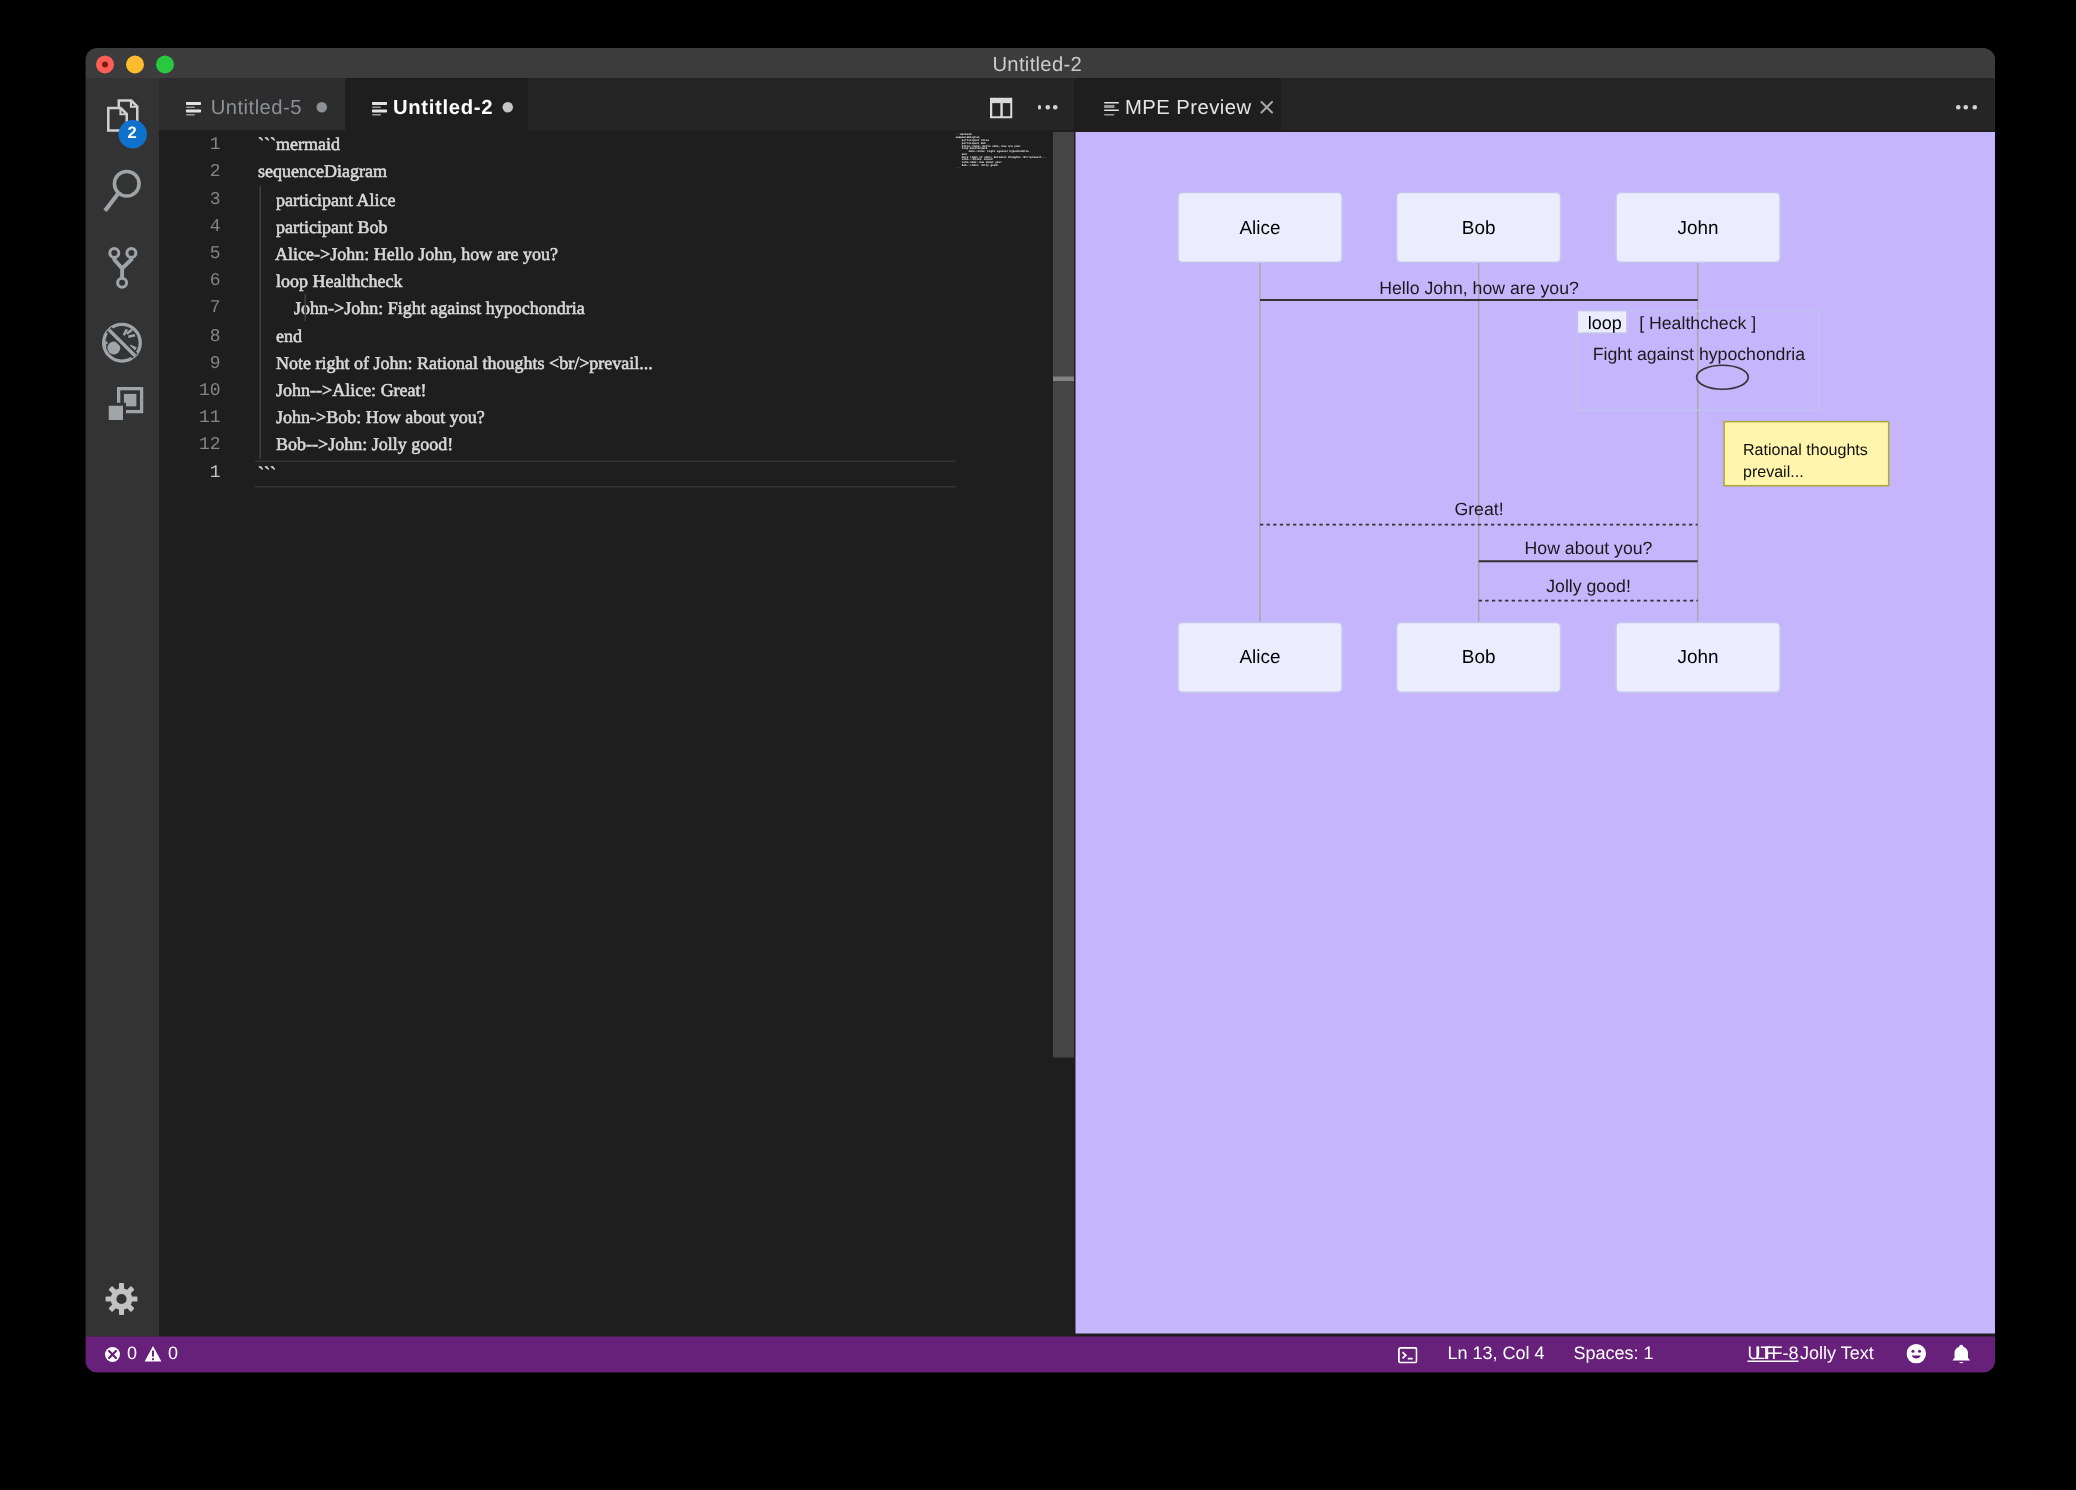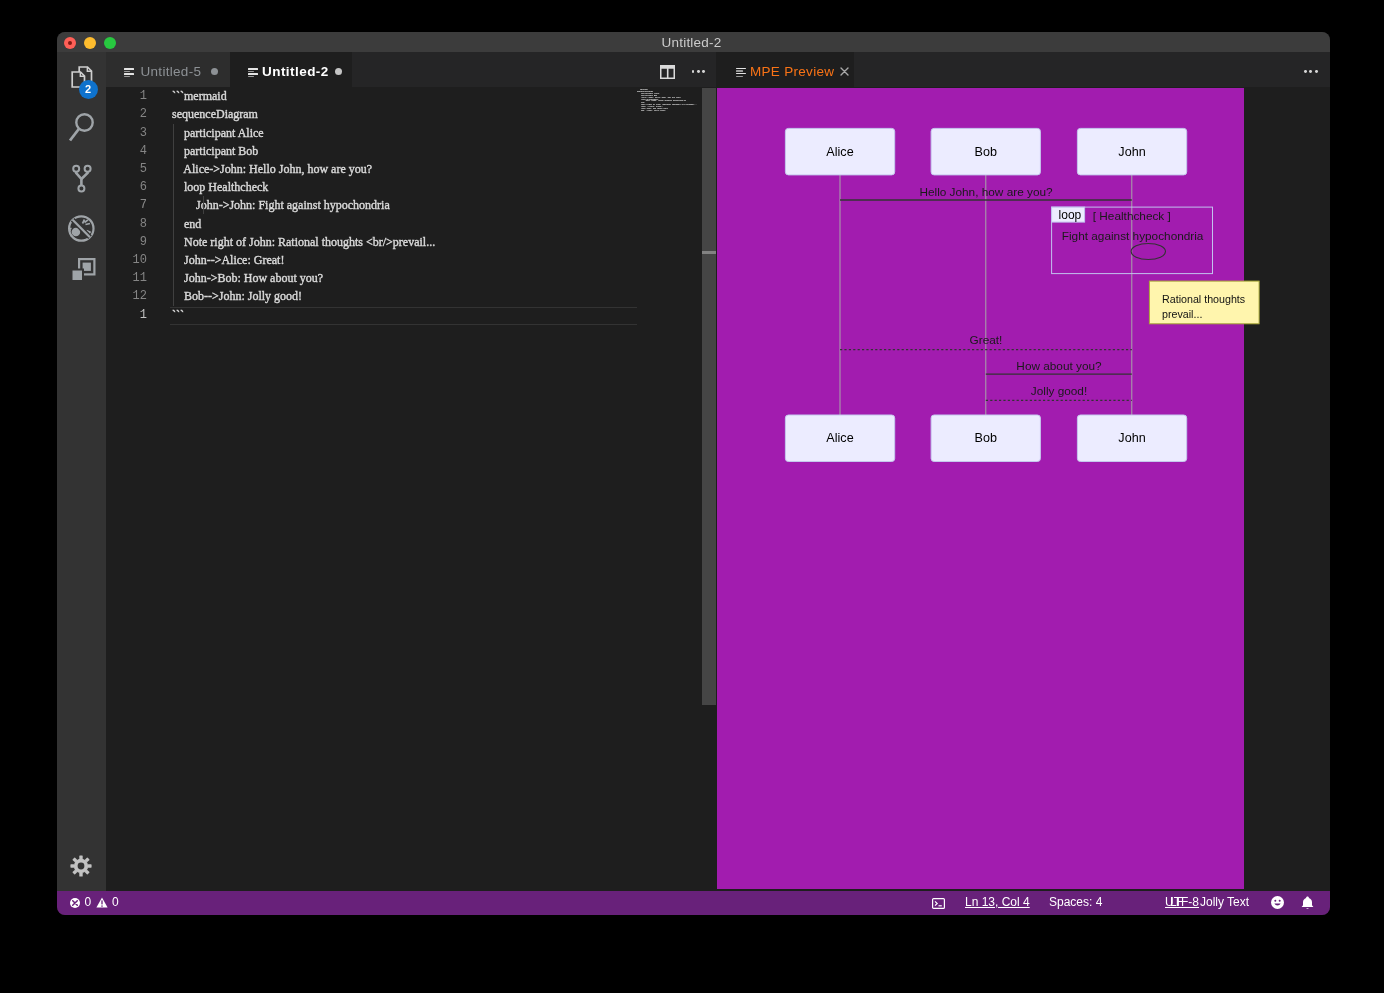--- a/index.html
+++ b/index.html
@@ -18,21 +18,21 @@
   
   #tabstrip-ed { position:absolute; left:49px; top:20px; width:610px; height:35px; background:#252526; }
   #editor { position:absolute; left:49px; top:55px; width:610px; height:804px; background:#1e1e1e; }
   .tab { position:absolute; top:0; height:35px; }
   .tabicon { position:absolute; }
   .tabicon i { position:absolute; height:1.3px; border-radius:0.5px; display:block; }
   .tablabel { position:absolute; top:11.5px; font-size:13.5px; line-height:15px; letter-spacing:0.3px; }
   .dot { position:absolute; border-radius:50%; }
   
   #tabstrip-pv { position:absolute; left:659px; top:20px; width:614px; height:35px; background:#252526; }
-  #preview { position:absolute; left:660px; top:56px; width:527px; height:800.5px; background:#a21caf; }
+  #preview { position:absolute; left:660px; top:56px; width:613px; height:800.5px; background:#c4b5fd; }
   
   pre { font-family:Liberation Serif, serif; }
   #gutter { position:absolute; left:11px; top:0.1px; width:30px; text-align:right;
     font-size:12px; line-height:18.2px; color:#858585; font-family:"Liberation Mono", monospace; }
   #code { position:absolute; left:66px; top:0.1px; font-size:12px; line-height:18.2px;
     color:#d8d8d8; -webkit-text-stroke:0.4px #d8d8d8; }
   #minimap { position:absolute; left:531.3px; top:1.6px; font-size:12px; line-height:12.57px;
     color:rgba(255,255,255,0.95); font-weight:bold; transform:scale(0.1472); transform-origin:0 0;
     font-family:"Liberation Mono", monospace; }
   
@@ -181,21 +181,21 @@
   </div>
 
   <div id="tabstrip-pv">
     <div class="tab" style="left:0; width:138px; background:#1e1e1e;"></div>
     <div class="tabicon" style="left:20px; top:15.5px;">
       <i style="left:0; top:0;    width:10px; background:#e3e3e3;"></i>
       <i style="left:0; top:2.8px; width:6.5px; background:#9a9a9a;"></i>
       <i style="left:0; top:5.6px; width:10px; background:#e3e3e3;"></i>
       <i style="left:0; top:8.4px; width:6.5px; background:#9a9a9a;"></i>
     </div>
-    <div class="tablabel" style="left:34px; color:#f97316;text-align:center;">MPE Preview</div>
+    <div class="tablabel" style="left:34px; color:#e5e5e5;text-align:center;">MPE Preview</div>
     <svg class="abs" style="left:123.5px; top:15px;" width="9" height="9" viewBox="0 0 9 9">
       <path d="M1 1 L8 8 M8 1 L1 8" stroke="#a8a8a8" stroke-width="1.4" stroke-linecap="round"></path>
     </svg>
     <div class="dot" style="left:587.9px; top:18.1px; width:2.8px; height:2.8px; background:#d4d4d4;"></div>
     <div class="dot" style="left:593.4px; top:18.1px; width:2.8px; height:2.8px; background:#d4d4d4;"></div>
     <div class="dot" style="left:598.9px; top:18.1px; width:2.8px; height:2.8px; background:#d4d4d4;"></div>
   </div>
 
   <div id="preview">
     <svg width="613" height="800" viewBox="0 0 613 800" style="position:absolute; left:0; top:0;" font-family="Liberation Sans, sans-serif">
@@ -254,22 +254,22 @@
       <path d="M6 0.4 L11.6 10.6 L0.4 10.6 Z" fill="#ffffff"></path>
       <rect x="5.35" y="3.4" width="1.3" height="4" fill="#68217a"></rect>
       <rect x="5.35" y="8.4" width="1.3" height="1.4" fill="#68217a"></rect>
     </svg>
     <div class="sbitem" style="left:55px;">0</div>
     <svg class="abs" style="left:874.5px; top:6.5px;" width="13" height="11" viewBox="0 0 13 11">
       <rect x="0.6" y="0.6" width="11.8" height="9.8" rx="1" fill="none" stroke="#ffffff" stroke-width="1.2"></rect>
       <path d="M3 3.4 L5.2 5.5 L3 7.6" stroke="#ffffff" stroke-width="1.2" fill="none"></path>
       <path d="M6.5 7.8 L9.8 7.8" stroke="#ffffff" stroke-width="1.2"></path>
     </svg>
-    <div class="sbitem" style="left:908px;text-decoration:underline;">Ln 13, Col 4</div>
-    <div class="sbitem" style="left:992px;">Spaces: 4</div>
+    <div class="sbitem" style="left:908px;">Ln 13, Col 4</div>
+    <div class="sbitem" style="left:992px;">Spaces: 1</div>
     <div class="sbitem" style="left:1108px;text-decoration:underline;">UTF-8</div>
     <div class="sbitem" style="left:1113px;">LF</div>
     <div class="sbitem" style="left:1143px;">Jolly Text</div>
     <svg class="abs" style="left:1214px; top:5.3px;" width="13" height="13" viewBox="0 0 13 13">
       <circle cx="6.5" cy="6.5" r="6.5" fill="#ffffff"></circle>
       <circle cx="4.3" cy="4.8" r="1" fill="#68217a"></circle>
       <circle cx="8.7" cy="4.8" r="1" fill="#68217a"></circle>
       <path d="M3.4 7.6 A3.4 3.4 0 0 0 9.6 7.6 Z" fill="#68217a"></path>
     </svg>
     <svg class="abs" style="left:1244px; top:4.8px;" width="13" height="14" viewBox="0 0 13 14">

